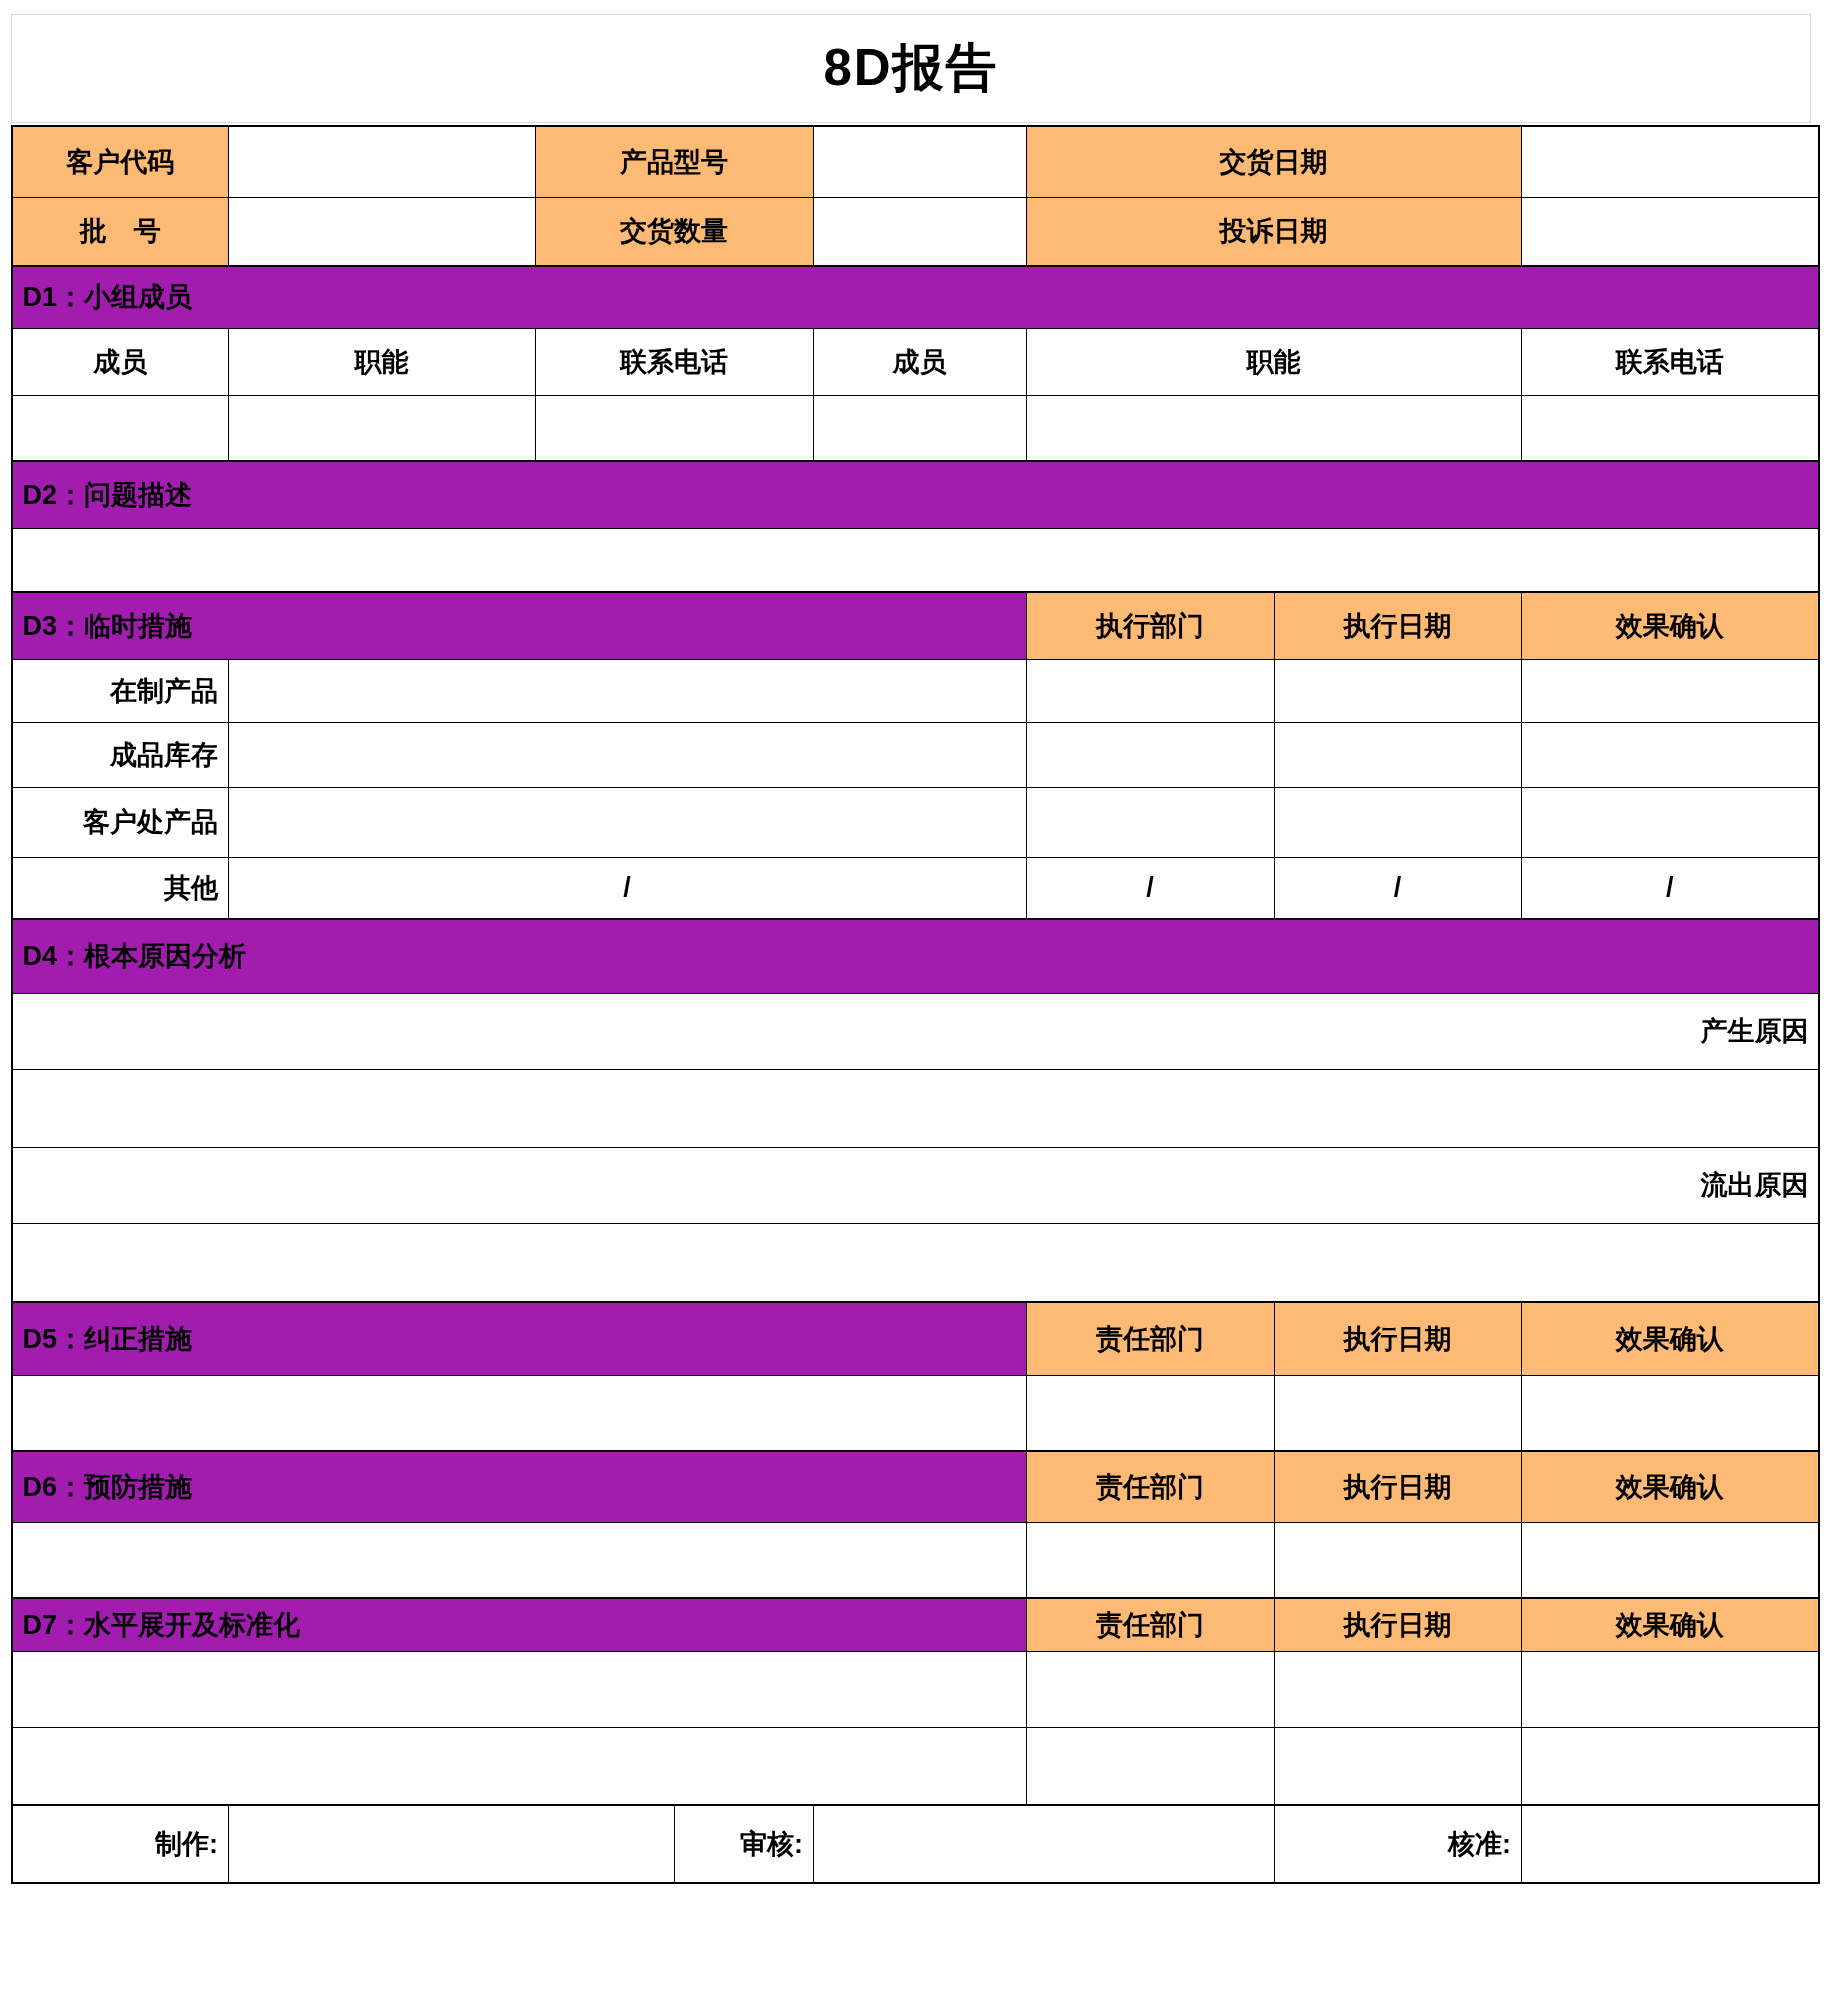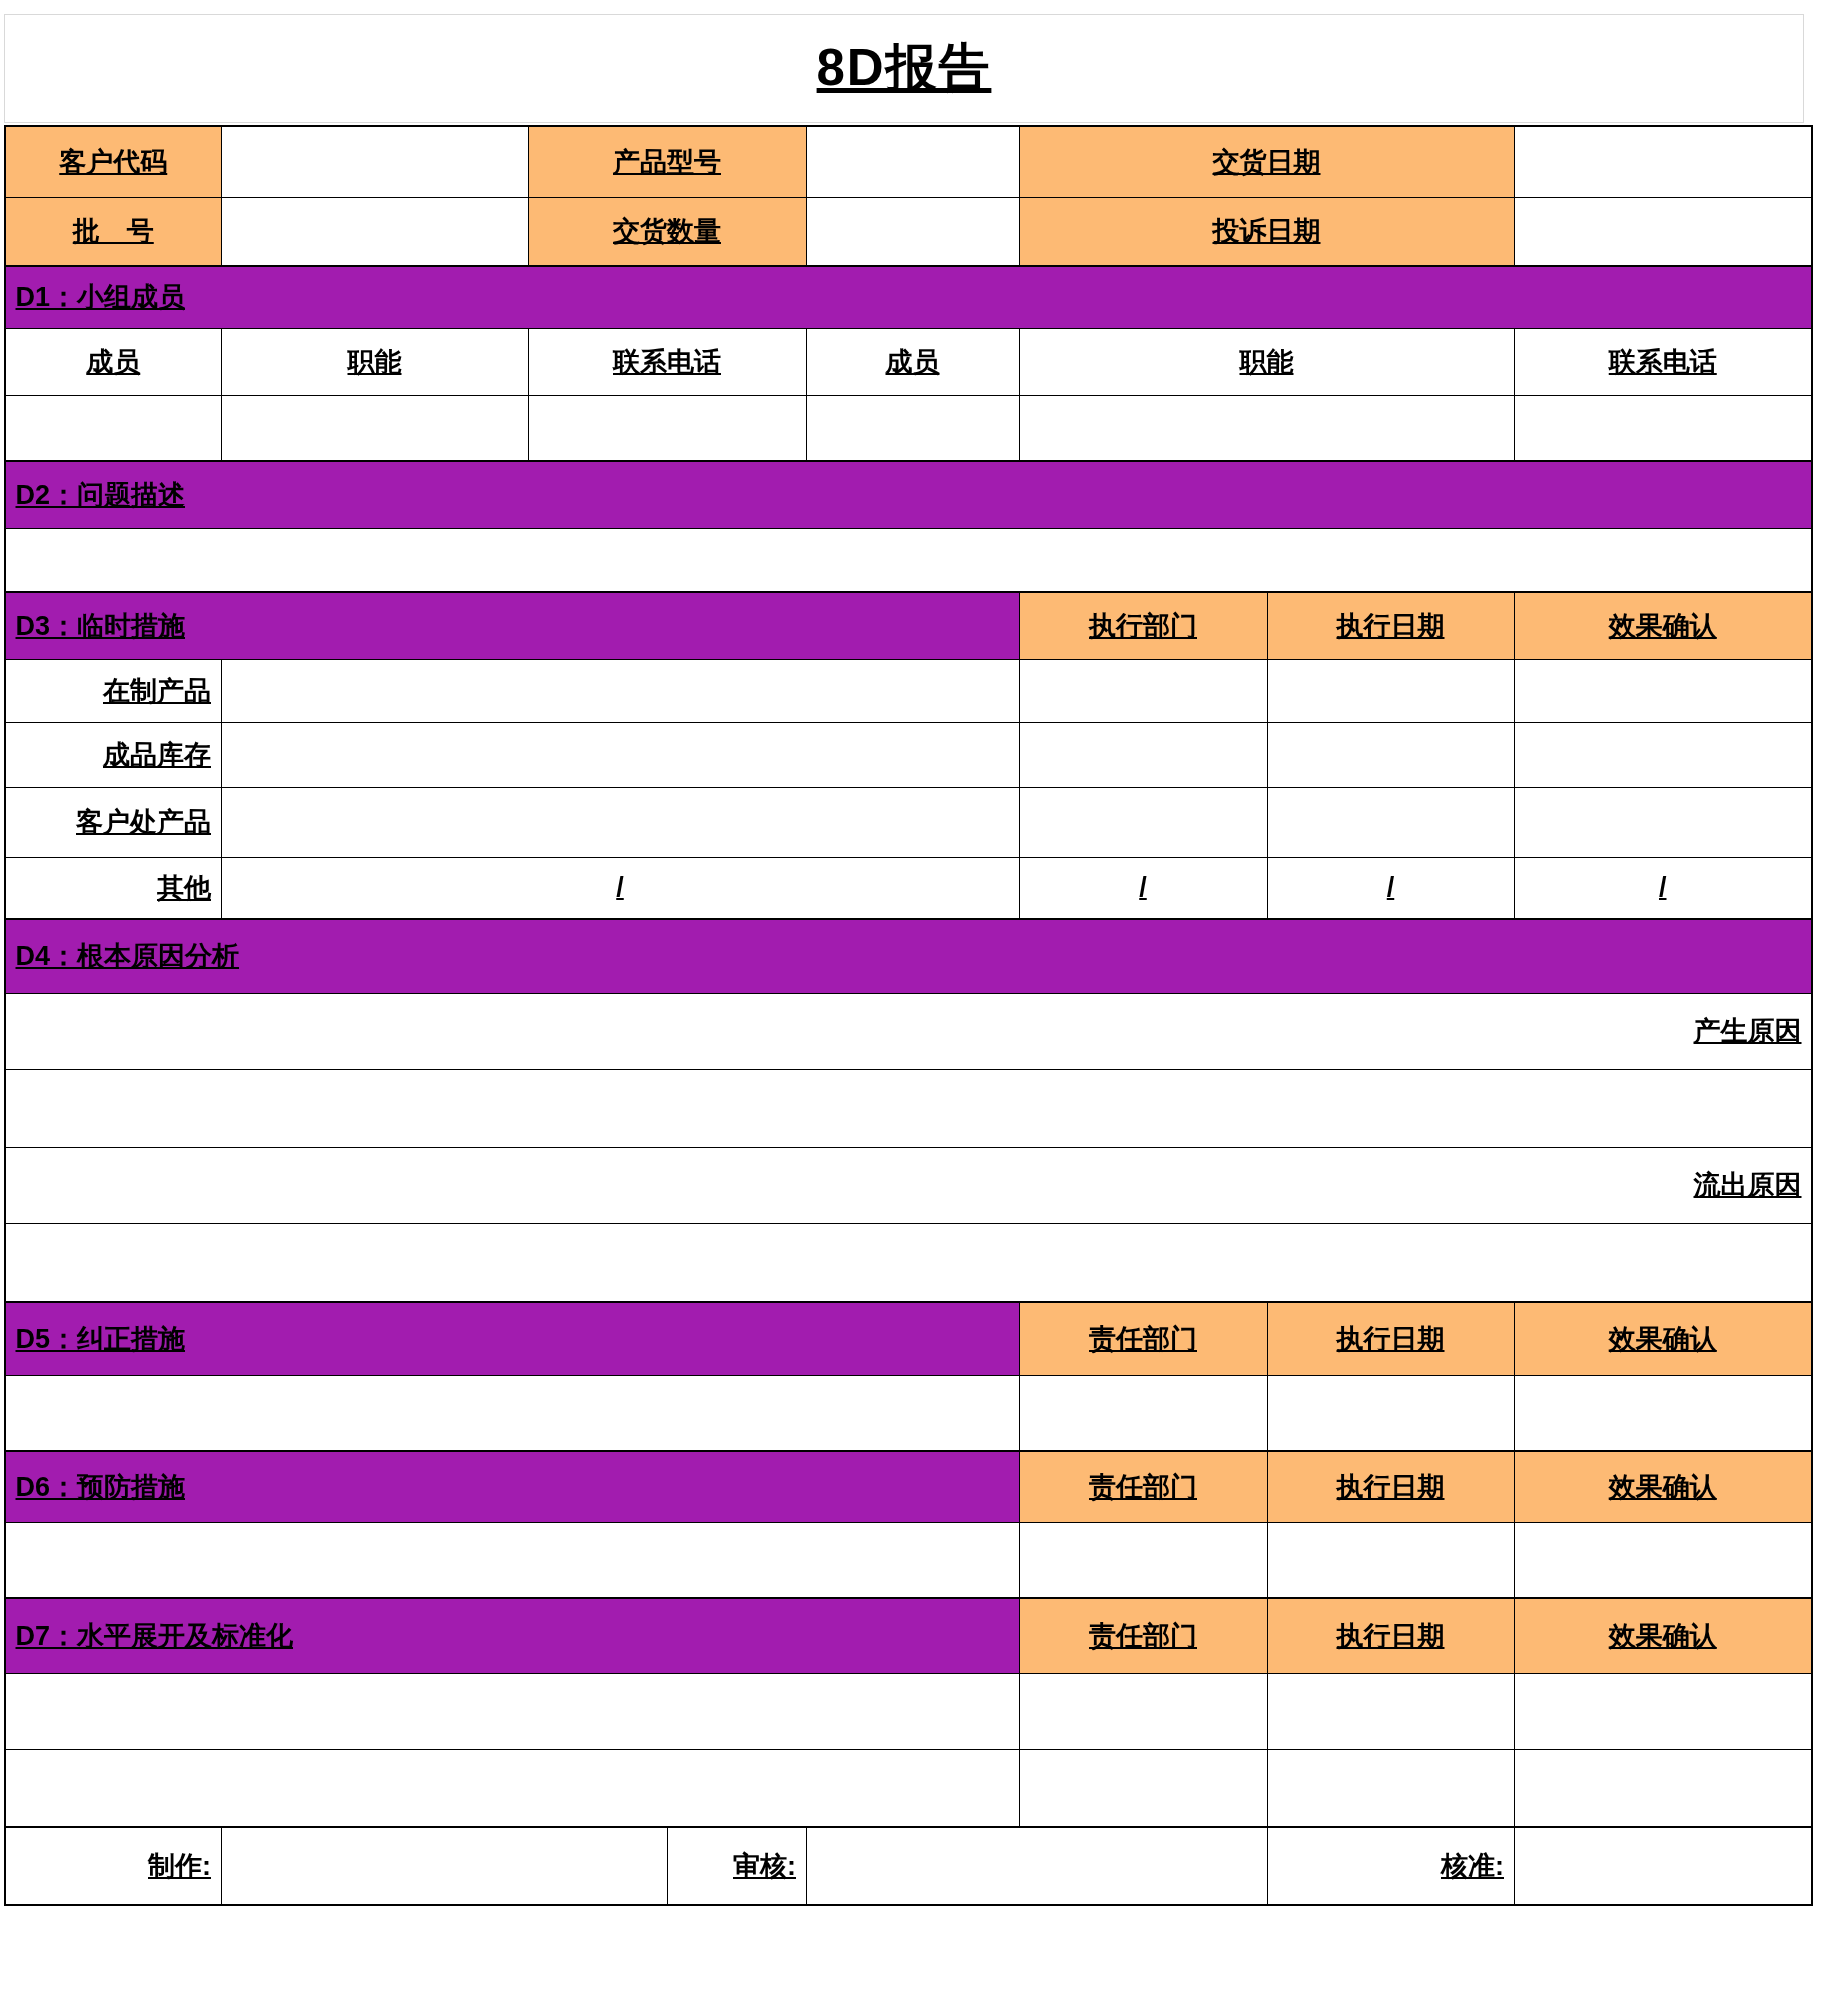--- a/index.html
+++ b/index.html
@@ -1,20 +1,20 @@
 <!DOCTYPE html>
 <html style="font-size:15px"><head>
 <meta charset="utf-8">
 <style>
   html,body{margin:0;padding:0;}
   body{
     width:1828px;height:2009px;background:#ffffff;position:relative;
     font-family:"Liberation Sans","DejaVu Sans",sans-serif;color:#000;
   }
-  .page{position:absolute;left:4px;top:14.3px;width:1800px;text-decoration:underline;}
+  .page{position:absolute;left:11px;top:14.3px;width:1800px;}
   .title-box{
     height:107px;border:1.9px solid #D9D9D9;background:#ffffff;
     display:flex;align-items:center;justify-content:center;
     font-size:51px;font-weight:bold;letter-spacing:1.9px;margin-bottom:1.9px;
   }
   table.form{
     border-collapse:collapse;table-layout:fixed;width:1800px;
     border:2.9px solid #000;
   }
   table.form td{
@@ -165,21 +165,21 @@
         <td class="fill c">执行日期</td>
         <td class="fill c">效果确认</td>
       </tr>
       <tr style="height:76px">
         <td class="in" colspan="5"></td>
         <td class="in"></td>
         <td class="in"></td>
         <td class="in"></td>
       </tr>
 
-      <tr class="thick" style="height:75px">
+      <tr class="thick" style="height:53px">
         <td class="sec" colspan="5">D7：水平展开及标准化</td>
         <td class="fill c">责任部门</td>
         <td class="fill c">执行日期</td>
         <td class="fill c">效果确认</td>
       </tr>
       <tr style="height:76px">
         <td class="in" colspan="5"></td>
         <td class="in"></td>
         <td class="in"></td>
         <td class="in"></td>

